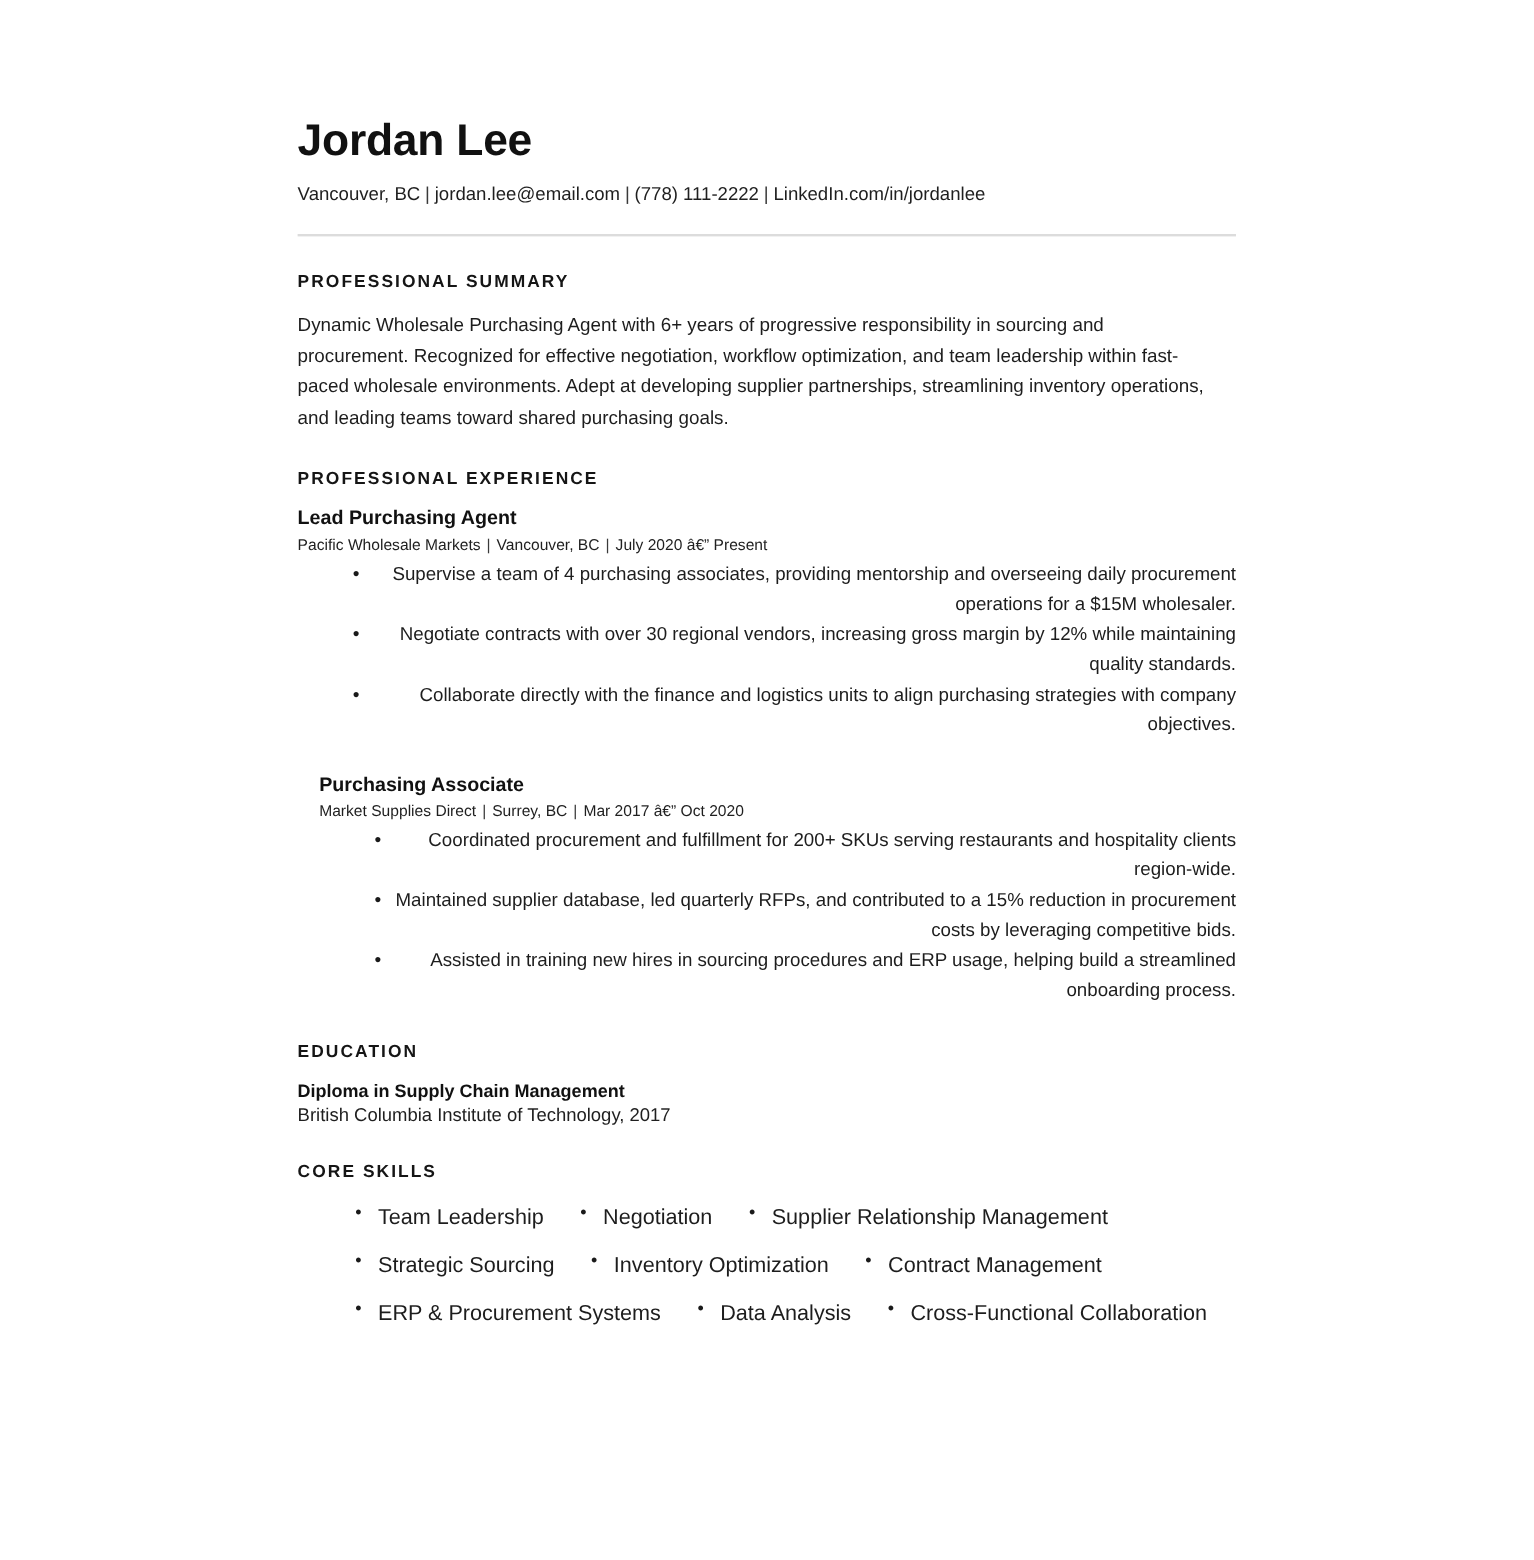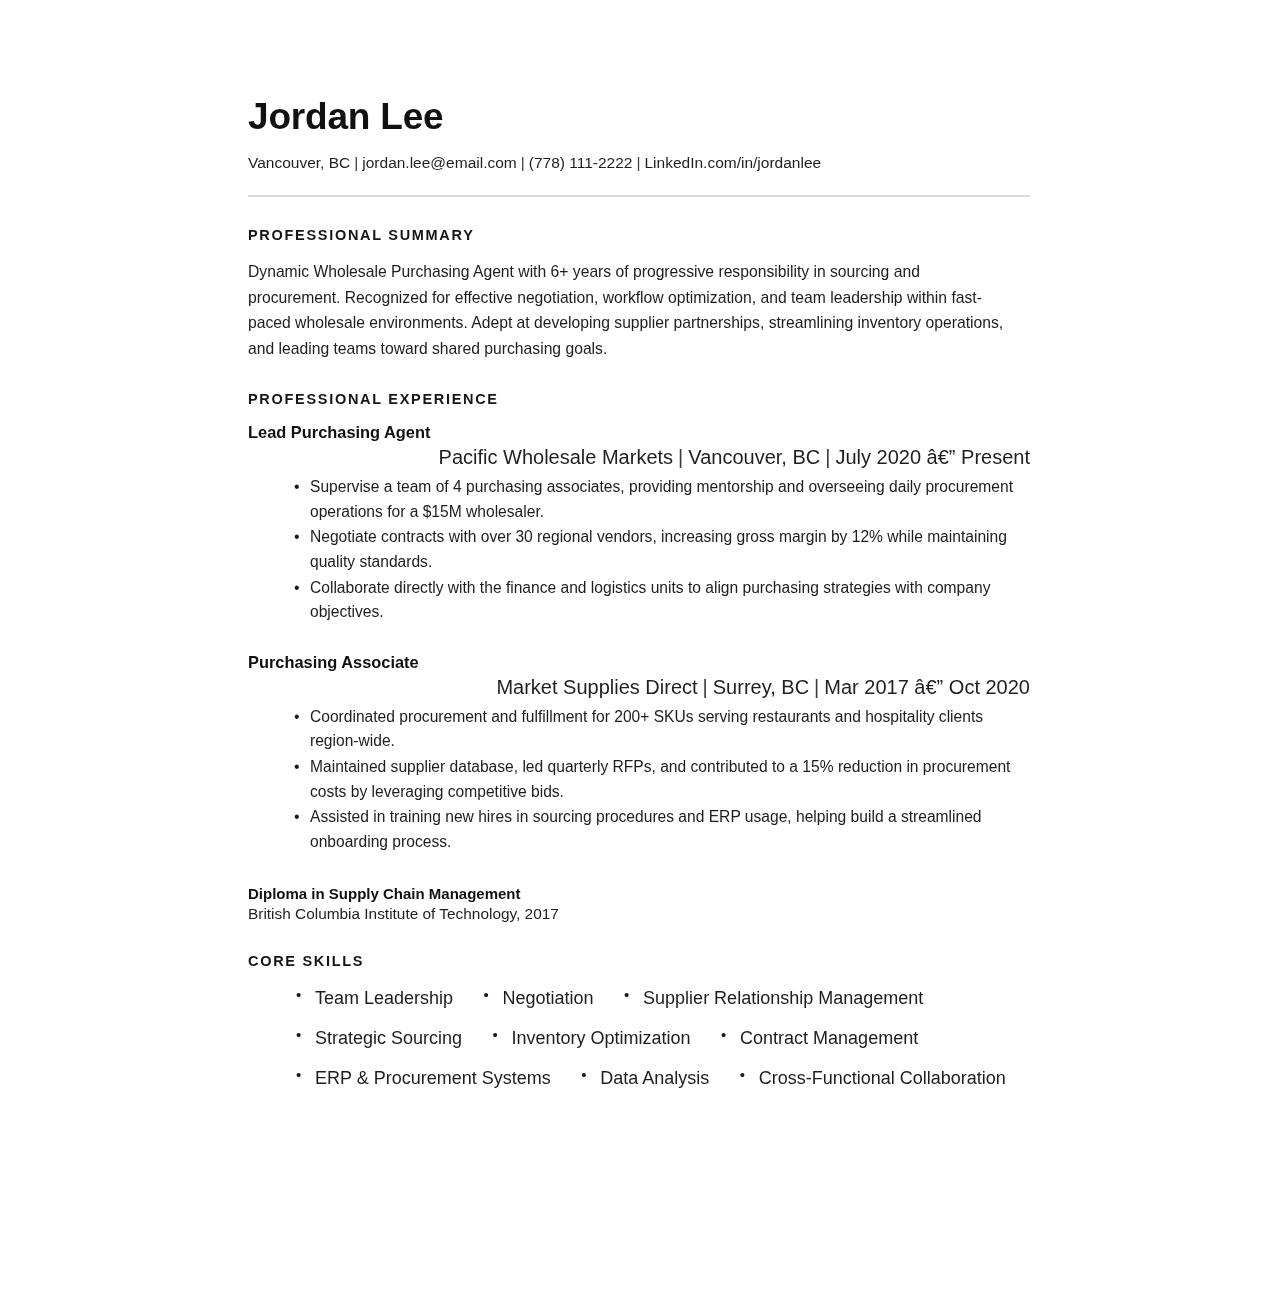--- a/index.html
+++ b/index.html
@@ -79,41 +79,42 @@
     margin: 0;
     max-width: 762px;
   }
 
   
   .job {
     margin-bottom: 4px;
   }
   .job + .job {
     margin-top: 28px;
+    margin-left: 18px;
   }
   .job-title {
     font-size: 16.4px;
     font-weight: 700;
     color: #111111;
     margin: 0 0 4px 0;
   }
   .job-meta {
-    font-size: 20px;
+    font-size: 13px;
     color: #1f1f1f;
     margin: 0 0 6px 0;
-    text-align: right;
   }
   .job-meta .contact-sep {
     padding: 0 5px;
   }
 
   ul.bullets {
     list-style: none;
     margin: 4px 0 0 0;
     padding: 0;
+    text-align: right;
   }
   ul.bullets > li {
     position: relative;
     padding-left: 62px;
     font-size: 15.6px;
     line-height: 1.58;
     color: #1d1d1d;
     margin-bottom: 1px;
     max-width: 786px;
   }
@@ -206,20 +207,21 @@
         <div class="job-meta"><span>Market Supplies Direct</span><span class="contact-sep">|</span><span>Surrey, BC</span><span class="contact-sep">|</span><span>Mar 2017 â€” Oct 2020</span></div>
         <ul class="bullets">
           <li>Coordinated procurement and fulfillment for 200+ SKUs serving restaurants and hospitality clients region-wide.</li>
           <li>Maintained supplier database, led quarterly RFPs, and contributed to a 15% reduction in procurement costs by leveraging competitive bids.</li>
           <li>Assisted in training new hires in sourcing procedures and ERP usage, helping build a streamlined onboarding process.</li>
         </ul>
       </div>
     </div>
 
     <div class="section">
+      <h2 class="section-heading">EDUCATION</h2>
       <div class="edu-degree">Diploma in Supply Chain Management</div>
       <div class="edu-school">British Columbia Institute of Technology, 2017</div>
     </div>
 
     <div class="section">
       <h2 class="section-heading">CORE SKILLS</h2>
       <div class="skills-wrap">
         <ul class="skills">
           <li>Team Leadership</li>
           <li>Negotiation</li>

